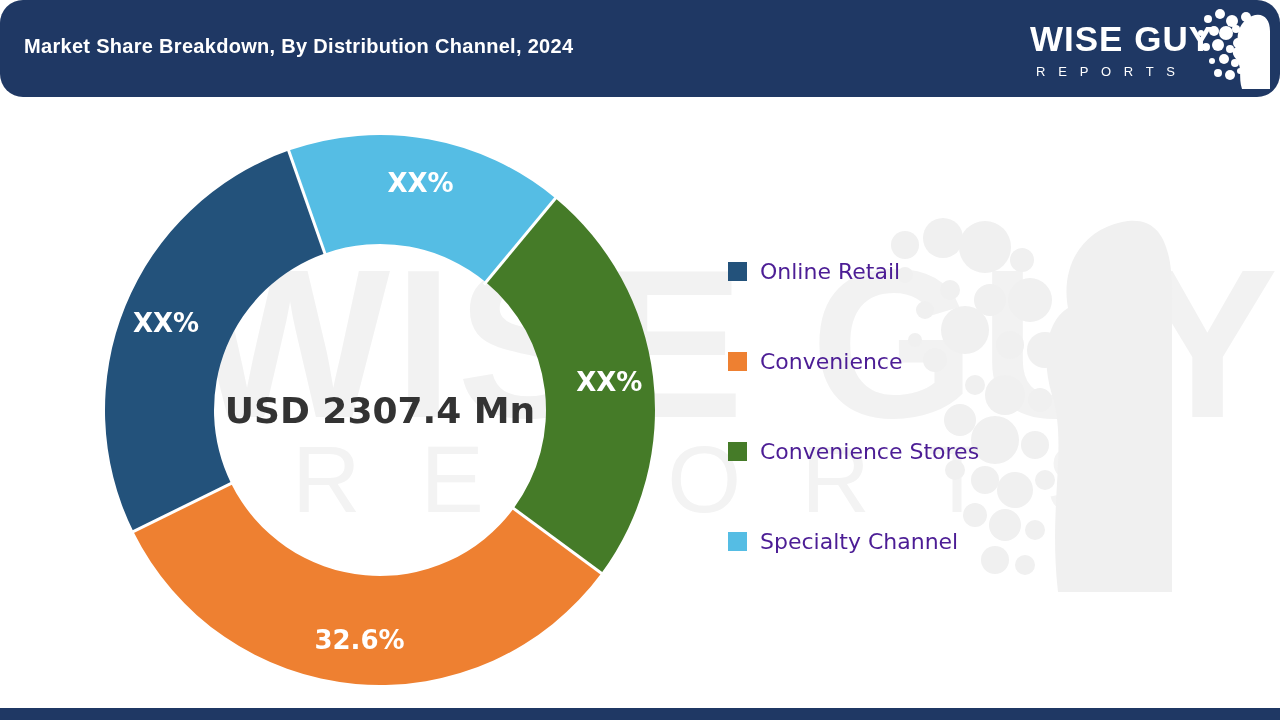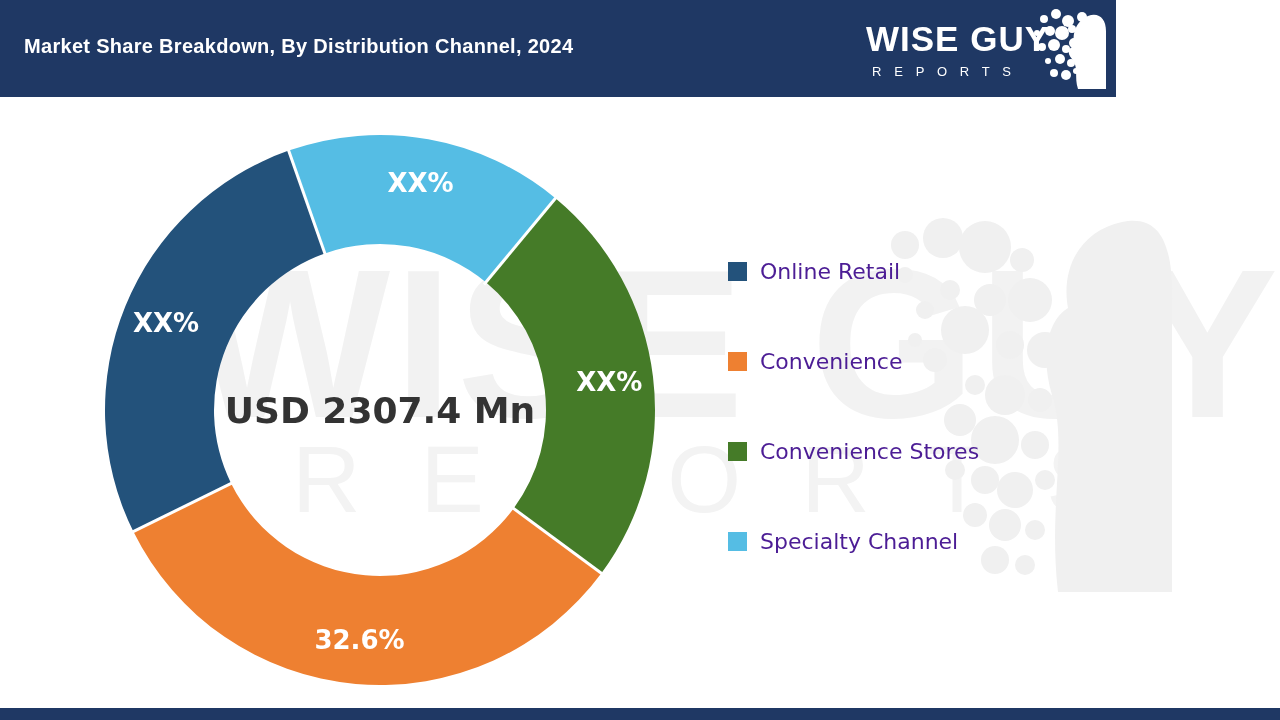--- a/index.html
+++ b/index.html
@@ -4,22 +4,23 @@
 <style>
   * { box-sizing: border-box; }
   body { margin: 0; background: #888; }
   .page {
     position: relative; width: 1280px; height: 720px;
     background: #ffffff; overflow: hidden;
     font-family: "DejaVu Sans", sans-serif;
   }
   
   .header {
-    position: absolute; left: 0; top: 0; width: 1116px; height: 97px;
+    position: absolute; left: 0; top: 0; width: 1280px; height: 97px;
     z-index: 5;
+    border-radius: 23px;
   }
   .header-title {
     position: absolute; left: 24px; top: 35px;
     font-family: "Liberation Sans", sans-serif;
     font-weight: bold; font-size: 20px; color: #ffffff;
     letter-spacing: 0.3px; white-space: nowrap;
   }
   .logo-svg { position: absolute; right: 10px; top: 5px; }
   .logo-main {
     font-family: "Liberation Sans", sans-serif; font-weight: bold;

